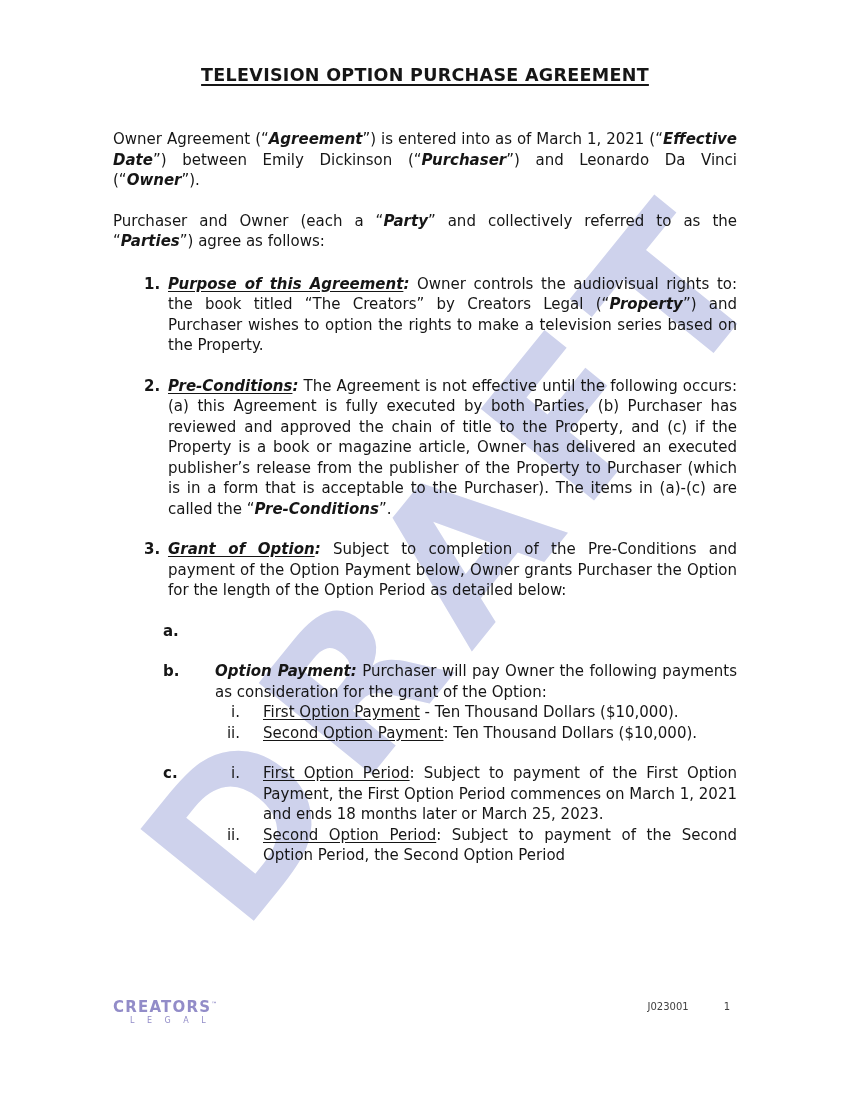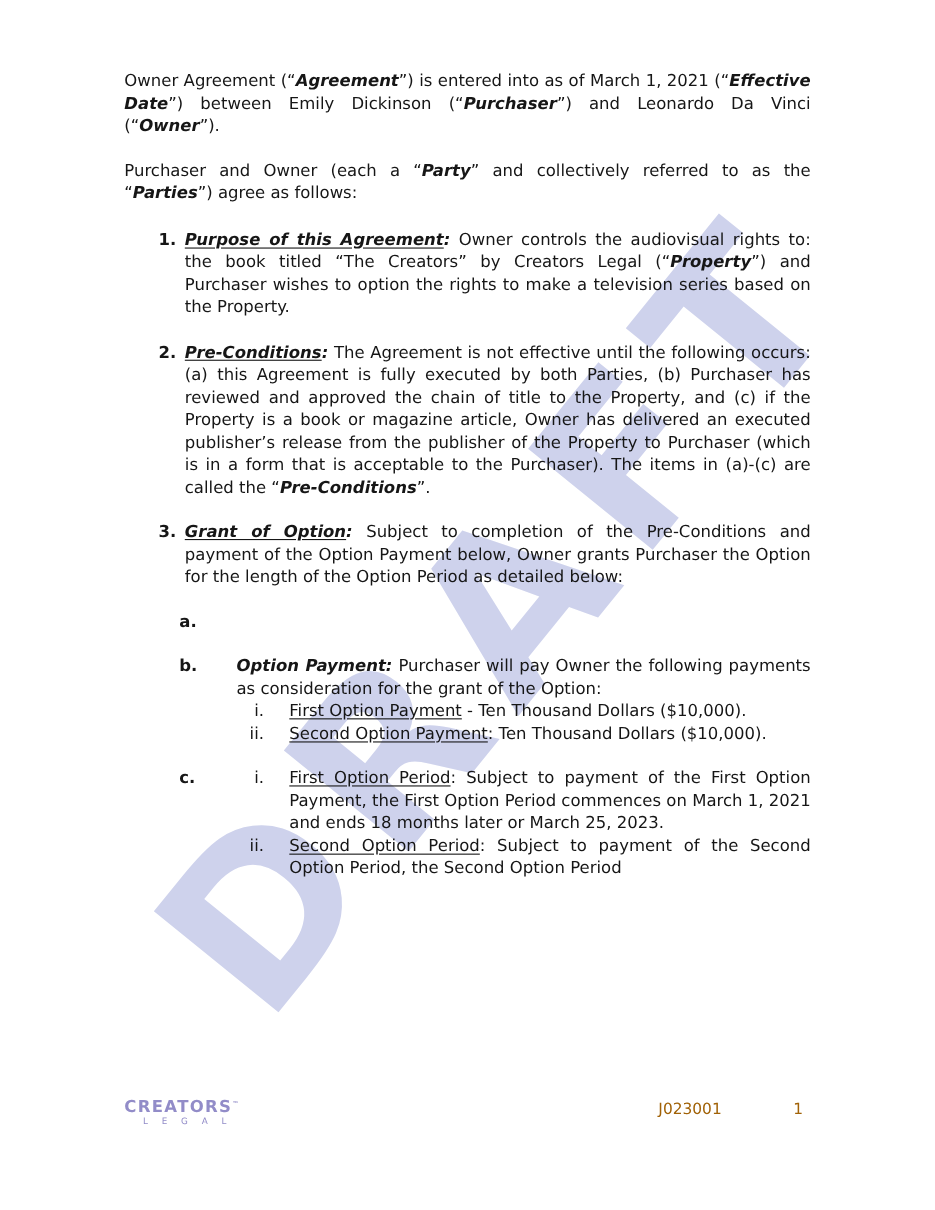--- a/index.html
+++ b/index.html
@@ -95,36 +95,37 @@
   .logo-top sup { font-size: 6px; vertical-align: super; letter-spacing: 0; }
   .logo-bottom {
     font-size: 8px;
     letter-spacing: 5px;
     line-height: 10px;
     padding-left: 17px;
     margin-top: 1px;
   }
   .footer-right {
     display: flex;
-    gap: 65px;
+    gap: 35px;
     padding-right: 7px;
     margin-top: 5px;
-    font-size: 14px;
-    color: #a16207;
+    font-size: 10px;
+    color: #404040;
   }
 </style>
 </head>
 <body>
 
 <div class="page">
 
   <div class="watermark">DRAFT</div>
 
   <div class="content">
 
+    <h1 class="doc-title">TELEVISION OPTION PURCHASE AGREEMENT</h1>
 
     <p class="para"><span>Owner Agreement (“</span><span class="b">Agreement</span><span>”) is entered into as of March 1, 2021 (“</span><span class="b">Effective Date</span><span>”) between Emily Dickinson (“</span><span class="b">Purchaser</span><span>”) and Leonardo Da Vinci (“</span><span class="b">Owner</span><span>”).</span></p>
     <p class="para"><span>Purchaser and Owner (each a “</span><span class="b">Party</span><span>” and collectively referred to as the “</span><span class="b">Parties</span><span>”) agree as follows:</span></p>
 
     <div class="item lvl1">
       <span class="marker">1.</span>
       <div class="body"><span class="b u">Purpose of this Agreement</span><span class="b">:</span><span> Owner controls the audiovisual rights to: the book titled “The Creators” by Creators Legal (“</span><span class="b">Property</span><span>”) and Purchaser wishes to option the rights to make a television series based on the Property.</span></div>
     </div>
 
     <div class="item lvl1">

